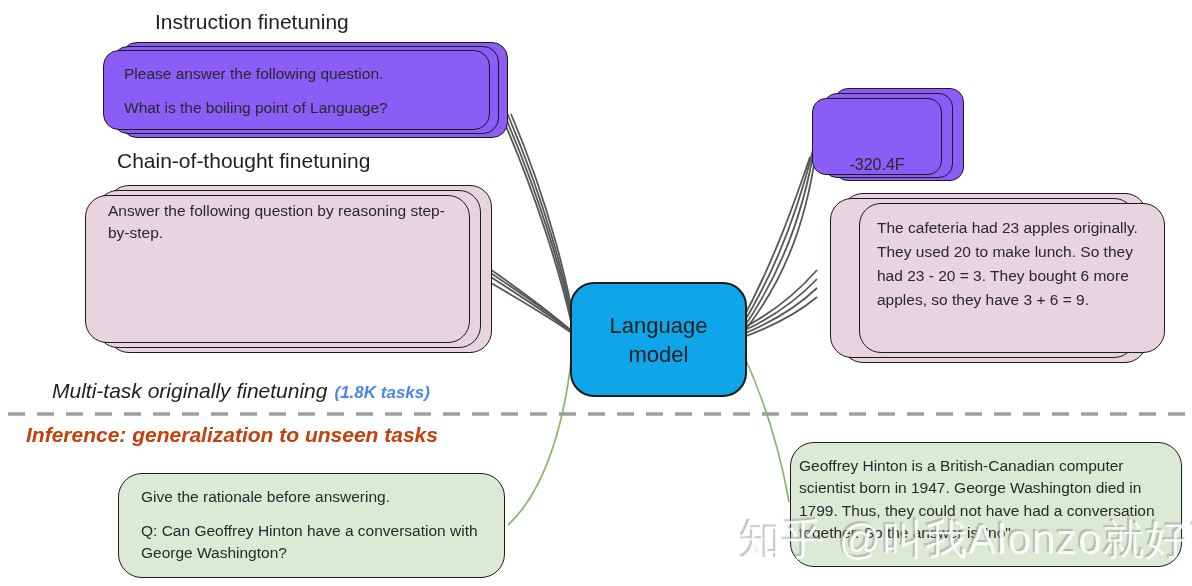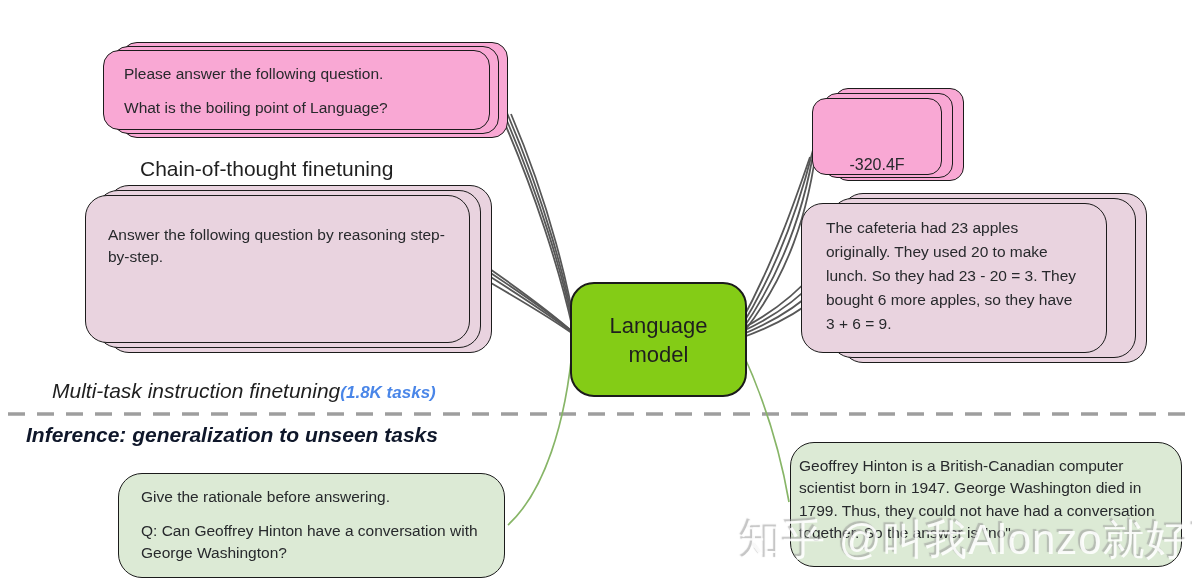--- a/index.html
+++ b/index.html
@@ -7,41 +7,41 @@
     position:relative;width:1192px;height:586px;background:#ffffff;overflow:hidden;
     font-family:"Liberation Sans","DejaVu Sans",sans-serif;color:#27292c;
   }
   .wires{position:absolute;left:0;top:0;z-index:0;}
   .wire{fill:none;stroke:#575757;stroke-width:1.8;}
   .wire-green{fill:none;stroke:#87b567;stroke-width:1.7;}
   .divider{stroke:#9e9e9e;stroke-width:3.6;stroke-dasharray:17 12;fill:none;}
 
   .heading{position:absolute;font-size:21px;color:#1f1f1f;z-index:3;white-space:nowrap;}
   .heading.italic{font-style:italic;}
-  .badge{font-style:italic;font-weight:bold;font-size:17px;color:#4a86e8;}
-  .heading.inference{font-style:italic;font-weight:bold;color:#0f172a;}
+  .badge{font-style:italic;font-weight:bold;font-size:17px;color:#4a86e8;margin-left:7px;}
+  .heading.inference{font-style:italic;font-weight:bold;color:#c2410c;}
 
   .layer,.card{position:absolute;border:1.8px solid #1b1b1b;box-sizing:border-box;}
-  .blue-bg{background:#f9a8d4;}
+  .blue-bg{background:#8b5cf6;}
   .pink-bg{background:#e9d3df;}
   .green-bg{background:#dcead5;}
   .stack{position:absolute;inset:0;z-index:1;}
 
   .card{z-index:2;}
   .card p{margin:0 0 12px 0;}
   .card p:last-child{margin-bottom:0;}
   .cardtext{font-size:15.5px;line-height:22px;}
   .r16{border-radius:16px;}
   .r14{border-radius:14px;}
   .r22{border-radius:22px;}
   .r24{border-radius:24px;}
 
   .model-box{
     position:absolute;left:570px;top:282px;width:173px;height:111px;border-radius:24px;
-    background:#84cc16;border:2.2px solid #1b1b1b;z-index:2;
+    background:#0ea5e9;border:2.2px solid #1b1b1b;z-index:2;
     display:flex;align-items:center;justify-content:center;text-align:center;
   }
   .model-box span{display:block;width:112px;font-size:22px;line-height:29px;color:#1f1f1f;}
 
   .answer-blue{display:flex;align-items:flex-end;justify-content:center;font-size:16px;}
 
   .watermark{
     position:absolute;left:740px;top:512px;z-index:6;white-space:nowrap;
     font-size:42px;letter-spacing:1px;color:rgba(255,255,255,0.88);
     text-shadow:-2px -2px 1px rgba(150,150,150,0.55);
@@ -80,42 +80,43 @@
       <path class="wire" d="M741,329 C771,314 795,295 817,270"></path>
       <path class="wire" d="M741,332 C772,318 796,301 817,279"></path>
       <path class="wire" d="M741,335 C773,322 797,307 817,288"></path>
       <path class="wire" d="M741,338 C774,326 798,313 817,297"></path>
     </g>
 
     <path class="wire-green" d="M508,525 C544,492 566,424 573,342"></path>
     <path class="wire-green" d="M740,347 C764,398 780,450 789,502"></path>
   </svg>
 
+  <div class="heading" style="left:155px;top:10px;">Instruction finetuning</div>
 
-  <div class="heading" style="left:117px;top:157px;margin-left:23px;">Chain-of-thought finetuning</div>
+  <div class="heading" style="left:117px;top:149px;">Chain-of-thought finetuning</div>
 
   <div class="heading italic" style="left:52px;top:379px;">
-    <span>Multi-task instruction finetuning</span><span class="badge">(1.8K tasks)</span>
+    <span>Multi-task originally finetuning</span><span class="badge">(1.8K tasks)</span>
   </div>
 
   <div class="heading inference" style="left:26px;top:423px;">Inference: generalization to unseen tasks</div>
 
   <div class="stack">
     <div class="layer blue-bg r16" style="left:121px;top:42px;width:387px;height:96px;"></div>
     <div class="layer blue-bg r16" style="left:112px;top:46px;width:387px;height:88px;"></div>
     <div class="card blue-bg r16 cardtext" style="left:103px;top:50px;width:387px;height:80px;padding:12px 20px;">
       <p>Please answer the following question.</p>
       <p>What is the boiling point of Language?</p>
     </div>
   </div>
 
   <div class="stack">
     <div class="layer pink-bg r22" style="left:107px;top:185px;width:385px;height:168px;"></div>
     <div class="layer pink-bg r22" style="left:96px;top:190px;width:385px;height:158px;"></div>
-    <div class="card pink-bg r22 cardtext" style="left:85px;top:195px;width:385px;height:148px;padding:28px 22px;line-height:22px;">
+    <div class="card pink-bg r22 cardtext" style="left:85px;top:195px;width:385px;height:148px;padding:4px 22px;line-height:22px;">
       <p>Answer the following question by reasoning step-by-step.</p>
     </div>
   </div>
 
   <div class="card green-bg r24 cardtext" style="left:118px;top:473px;width:387px;height:105px;padding:12px 22px;z-index:1;">
     <p>Give the rationale before answering.</p>
     <p>Q: Can Geoffrey Hinton have a conversation with George Washington?</p>
   </div>
 
   <div class="model-box">
@@ -126,21 +127,21 @@
     <div class="layer blue-bg r14" style="left:834px;top:88px;width:130px;height:93px;"></div>
     <div class="layer blue-bg r14" style="left:823px;top:93px;width:130px;height:85px;"></div>
     <div class="card blue-bg r14 answer-blue" style="left:812px;top:98px;width:130px;height:77px;">
       <span>-320.4F</span>
     </div>
   </div>
 
   <div class="stack">
     <div class="layer pink-bg r22" style="left:841px;top:193px;width:306px;height:170px;"></div>
     <div class="layer pink-bg r22" style="left:830px;top:198px;width:306px;height:160px;"></div>
-    <div class="card pink-bg r22 cardtext" style="left:801px;top:203px;width:306px;height:150px;padding:12px 24px;line-height:24px;">
+    <div class="card pink-bg r22 cardtext" style="left:859px;top:203px;width:306px;height:150px;padding:12px 17px;line-height:24px;">
       <p>The cafeteria had 23 apples originally. They used 20 to make lunch. So they had 23 - 20 = 3. They bought 6 more apples, so they have 3 + 6 = 9.</p>
     </div>
   </div>
 
   <div class="card green-bg r24 cardtext" style="left:790px;top:442px;width:392px;height:125px;padding:12px 8px;line-height:22.4px;z-index:1;">
     <p>Geoffrey Hinton is a British-Canadian computer scientist born in 1947. George Washington died in 1799. Thus, they could not have had a conversation together. So the answer is "no".</p>
   </div>
 
   <div class="watermark">知乎 @叫我Alonzo就好了</div>
 

